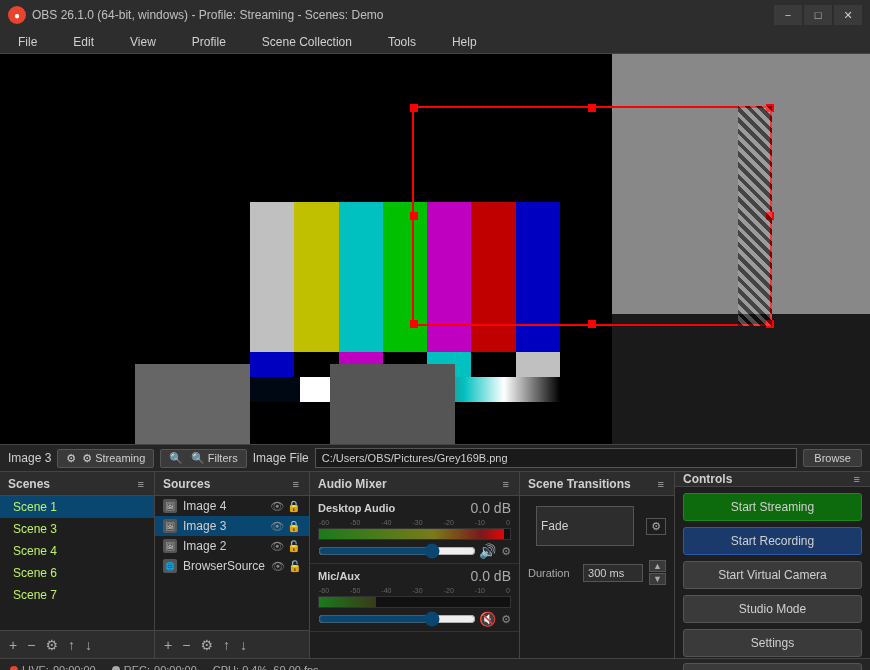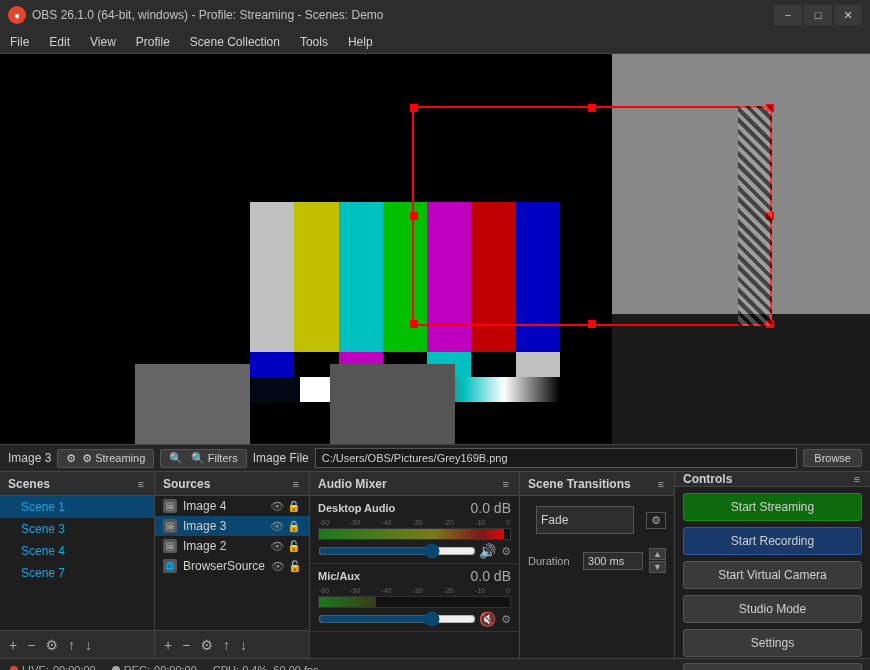--- a/index.html
+++ b/index.html
@@ -49,21 +49,21 @@
 
     
     #menubar {
       height: 24px;
       background: #2d2d2d;
       display: flex;
       align-items: center;
       border-bottom: 1px solid #444;
     }
     .menu-item {
-      padding: 0 10px;
+      padding: 0 18px;
       height: 100%;
       display: flex; align-items: center;
       cursor: pointer;
       font-size: 12px;
       color: #d0d0d0;
     }
 
     
     #preview {
       width: 870px;
@@ -212,24 +212,24 @@
 
     
     #scenes-panel {
       width: 155px;
     }
     .scene-list {
       flex: 1;
       overflow-y: auto;
     }
     .scene-item {
-      padding: 4px 21px;
-      cursor: pointer;
-      font-size: 12px;
-      color: #0ea5e9;
+      padding: 4px 13px;
+      cursor: pointer;
+      font-size: 12px;
+      color: #bef264;
     }
     .scene-item.active { background: #094771; }
     .panel-footer {
       height: 28px;
       background: #2d2d2d;
       display: flex;
       align-items: center;
       padding: 0 6px;
       gap: 4px;
       border-top: 1px solid #444;
@@ -359,21 +359,21 @@
 
     
     #transitions-panel {
       width: 155px;
     }
     .transition-select {
       margin: 6px 8px;
       background: #2d2d2d;
       border: 1px solid #555;
       color: #d0d0d0;
-      padding: 6px 4px;
+      padding: 12px 4px;
       font-size: 12px;
       width: calc(100% - 16px);
       appearance: none;
       cursor: pointer;
     }
     .duration-row {
       display: flex;
       align-items: center;
       padding: 4px 8px;
       gap: 4px;
@@ -560,20 +560,21 @@
     <div class="panel-header">
       <span>Scenes</span>
       <div class="panel-header-right">
         <button class="panel-icon-btn">≡</button>
       </div>
     </div>
     <div class="scene-list">
       <div class="scene-item active">Scene 1</div>
       <div class="scene-item">Scene 3</div>
       <div class="scene-item">Scene 4</div>
+      <div class="scene-item">Scene 6</div>
       <div class="scene-item">Scene 7</div>
 
     </div>
     <div class="panel-footer">
       <button class="foot-btn">+</button>
       <button class="foot-btn">−</button>
       <button class="foot-btn">⚙</button>
       <button class="foot-btn">↑</button>
       <button class="foot-btn">↓</button>
     </div>

